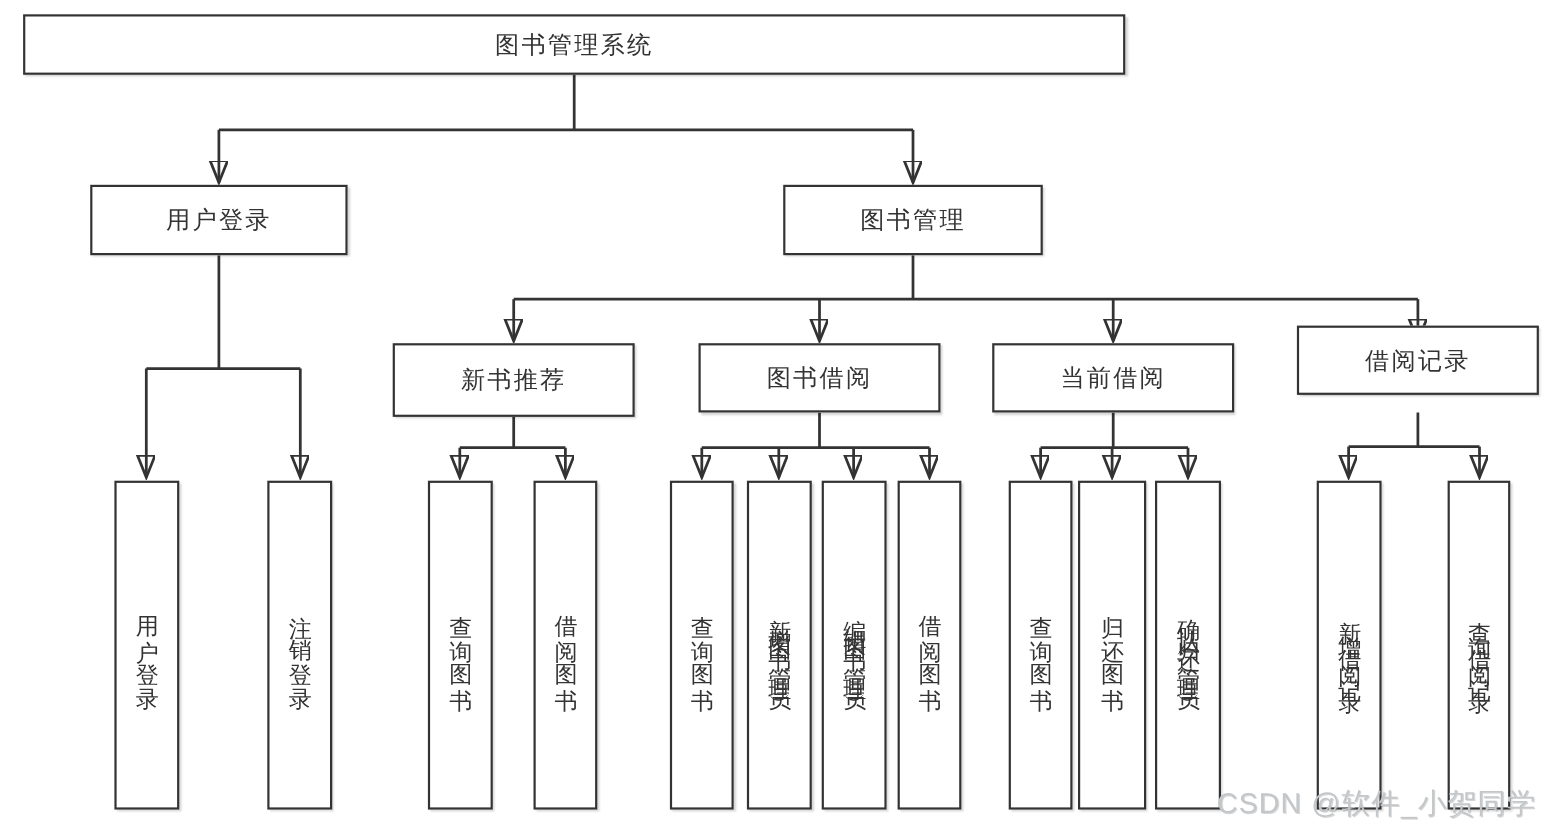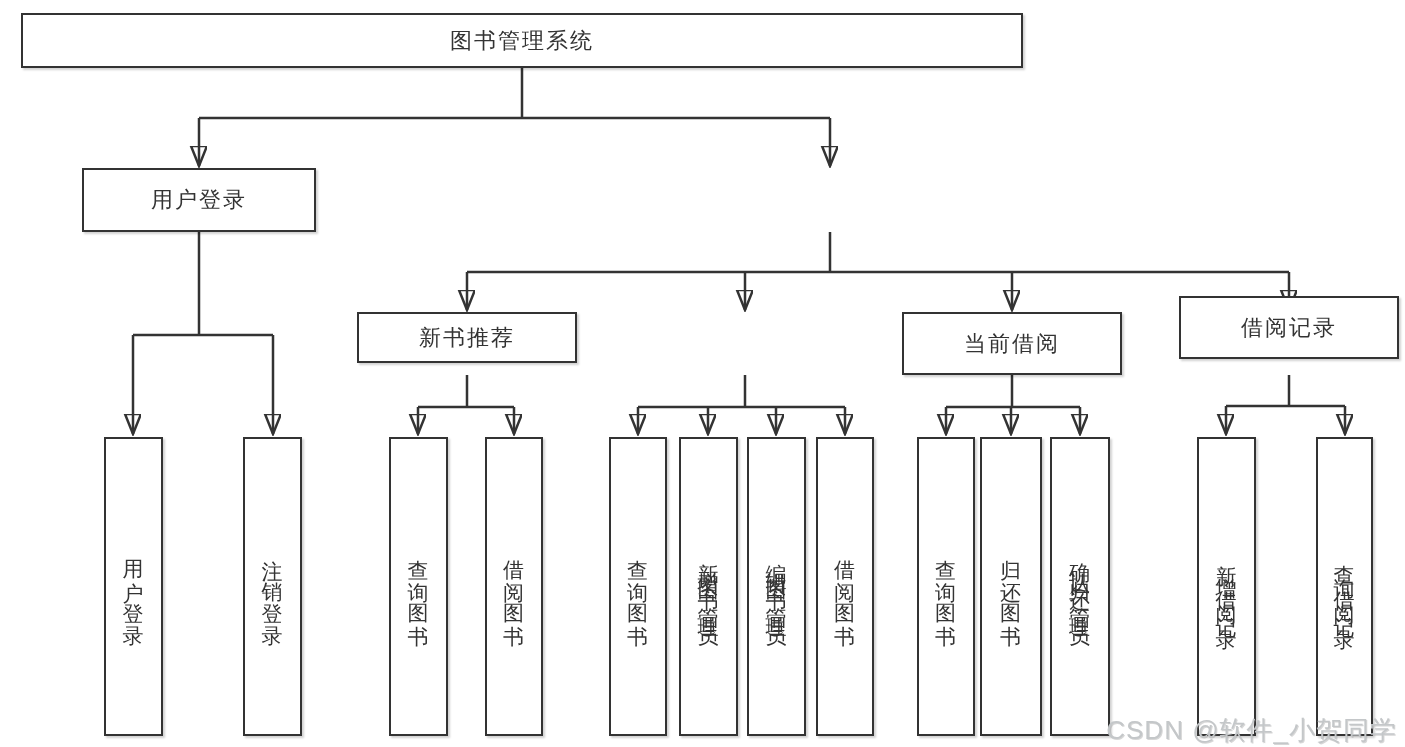--- a/index.html
+++ b/index.html
@@ -108,23 +108,29 @@
     </g>
   </svg>
 
   <div class="node hbox" style="left:21px; top:13px; width:1002px; height:55px;font-family:Liberation Serif, serif;">
     <span>图书管理系统</span>
   </div>
 
   <div class="node hbox" style="left:82px; top:168px; width:234px; height:64px;">
     <span>用户登录</span>
   </div>
+  <div class="node hbox" style="left:712px; top:168px; width:236px; height:64px;">
+    <span>图书管理</span>
+  </div>
 
-  <div class="node hbox" style="left:357px; top:312px; width:220px; height:51px;">
+  <div class="node hbox" style="left:357px; top:312px; width:220px; height:67px;">
     <span>新书推荐</span>
+  </div>
+  <div class="node hbox" style="left:635px; top:312px; width:220px; height:63px;">
+    <span>图书借阅</span>
   </div>
   <div class="node hbox" style="left:902px; top:312px; width:220px; height:63px;">
     <span>当前借阅</span>
   </div>
   <div class="node hbox" style="left:1179px; top:296px; width:220px; height:63px;">
     <span>借阅记录</span>
   </div>
 
   <div class="node vbox ls-wide" style="left:104px; top:437px; width:59px; height:299px;">
     <span>用户登录</span>

